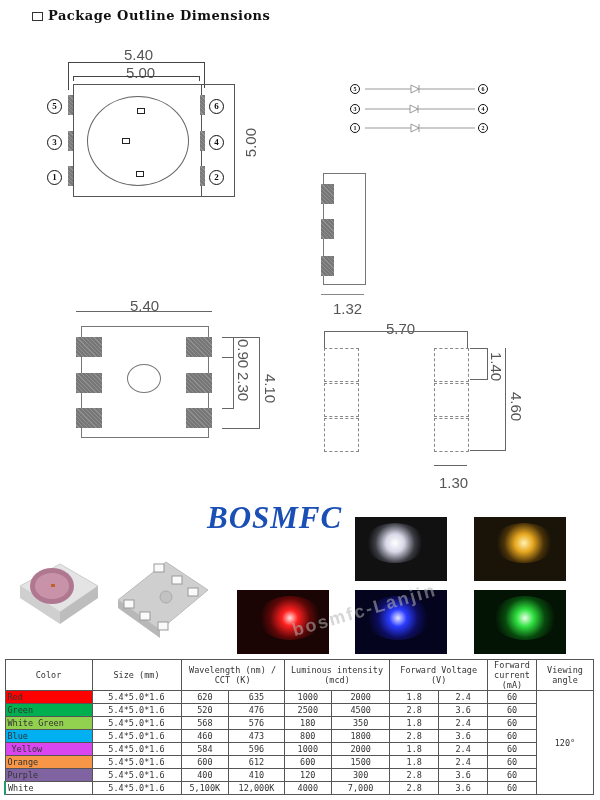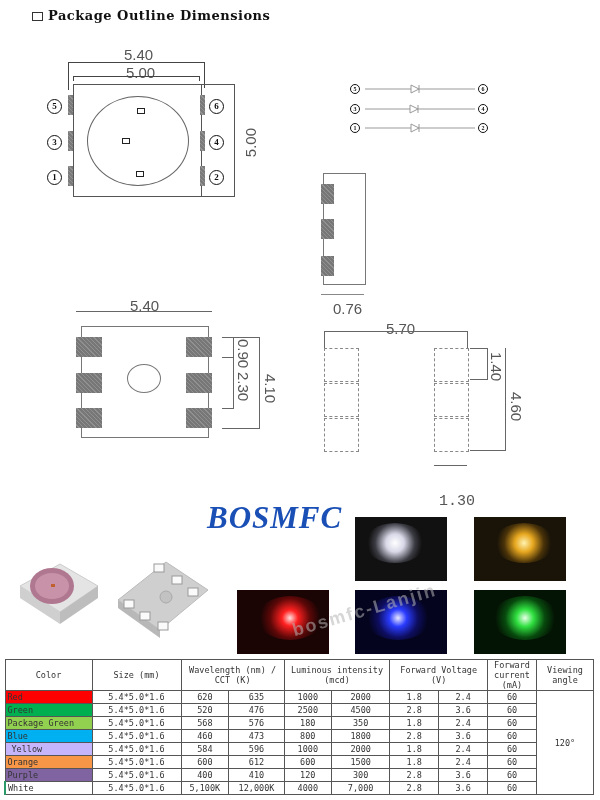--- a/index.html
+++ b/index.html
@@ -88,21 +88,21 @@
     </g>
   </svg>
 </div>
 
 <div>
   <div class="abs" style="left:323px;top:173px;width:41px;height:110px;border:1px solid #777;"></div>
   <div class="abs pad" style="left:321px;top:184px;width:13px;height:20px;"></div>
   <div class="abs pad" style="left:321px;top:219px;width:13px;height:20px;"></div>
   <div class="abs pad" style="left:321px;top:256px;width:13px;height:20px;"></div>
   <div class="abs line" style="left:321px;top:294px;width:43px;height:1px;background:#888;"></div>
-  <div class="abs dim" style="left:333px;top:300px;">0.76</div>
+  <div class="abs dim" style="left:333px;top:300px;">1.32</div>
 </div>
 
 <div>
   <div class="abs dim" style="left:130px;top:297px;">5.40</div>
   <div class="abs line" style="left:76px;top:311px;width:136px;height:1px;background:#666;"></div>
   <div class="abs" style="left:81px;top:326px;width:126px;height:110px;border:1px solid #777;"></div>
   <div class="abs pad" style="left:76px;top:337px;width:26px;height:20px;"></div>
   <div class="abs pad" style="left:76px;top:373px;width:26px;height:20px;"></div>
   <div class="abs pad" style="left:76px;top:408px;width:26px;height:20px;"></div>
   <div class="abs pad" style="left:186px;top:337px;width:26px;height:20px;"></div>
@@ -132,21 +132,21 @@
   <div class="abs" style="left:434px;top:383px;width:33px;height:32px;border:1px dashed #888;"></div>
   <div class="abs" style="left:434px;top:418px;width:33px;height:32px;border:1px dashed #888;"></div>
   <div class="abs line" style="left:470px;top:348px;width:18px;height:1px;background:#666;"></div>
   <div class="abs line" style="left:470px;top:379px;width:18px;height:1px;background:#666;"></div>
   <div class="abs line" style="left:487px;top:348px;width:1px;height:32px;background:#666;"></div>
   <div class="abs line" style="left:470px;top:450px;width:36px;height:1px;background:#666;"></div>
   <div class="abs line" style="left:505px;top:348px;width:1px;height:103px;background:#666;"></div>
   <div class="abs line" style="left:434px;top:465px;width:33px;height:1px;background:#666;"></div>
   <div class="abs dim vtext" style="left:488px;top:352px;">1.40</div>
   <div class="abs dim vtext" style="left:508px;top:392px;">4.60</div>
-  <div class="abs dim" style="left:439px;top:493px;font-family:Liberation Mono, monospace;">1.30</div>
+  <div class="abs dim" style="left:439px;top:474px;">1.30</div>
 </div>
 
 <div class="abs brand">BOSMFC</div>
 
 <div class="abs led-top">
   <svg width="92" height="82">
     <polygon points="8,40 48,18 86,40 48,66" fill="#e4e4e4" stroke="#ccc"></polygon>
     <polygon points="8,40 48,66 48,78 8,52" fill="#cfcfcf"></polygon>
     <polygon points="48,66 86,40 86,52 48,78" fill="#bdbdbd"></polygon>
     <ellipse cx="40" cy="40" rx="22" ry="18" fill="#b07890"></ellipse>
@@ -215,21 +215,21 @@
       <td>5.4*5.0*1.6</td>
       <td>520</td>
       <td>476</td>
       <td>2500</td>
       <td>4500</td>
       <td>2.8</td>
       <td>3.6</td>
       <td>60</td>
     </tr>
     <tr>
-      <td class="color-cell" style="background:#92d050;">Package Green</td>
+      <td class="color-cell" style="background:#92d050;">White Green</td>
       <td>5.4*5.0*1.6</td>
       <td>568</td>
       <td>576</td>
       <td>180</td>
       <td>350</td>
       <td>1.8</td>
       <td>2.4</td>
       <td>60</td>
     </tr>
     <tr>
@@ -237,21 +237,21 @@
       <td>5.4*5.0*1.6</td>
       <td>460</td>
       <td>473</td>
       <td>800</td>
       <td>1800</td>
       <td>2.8</td>
       <td>3.6</td>
       <td>60</td>
     </tr>
     <tr>
-      <td class="color-cell" style="background:#c4b5fd;padding-left:6px;">Yellow</td>
+      <td class="color-cell" style="background:#d946ef;padding-left:6px;">Yellow</td>
       <td>5.4*5.0*1.6</td>
       <td>584</td>
       <td>596</td>
       <td>1000</td>
       <td>2000</td>
       <td>1.8</td>
       <td>2.4</td>
       <td>60</td>
     </tr>
     <tr>

